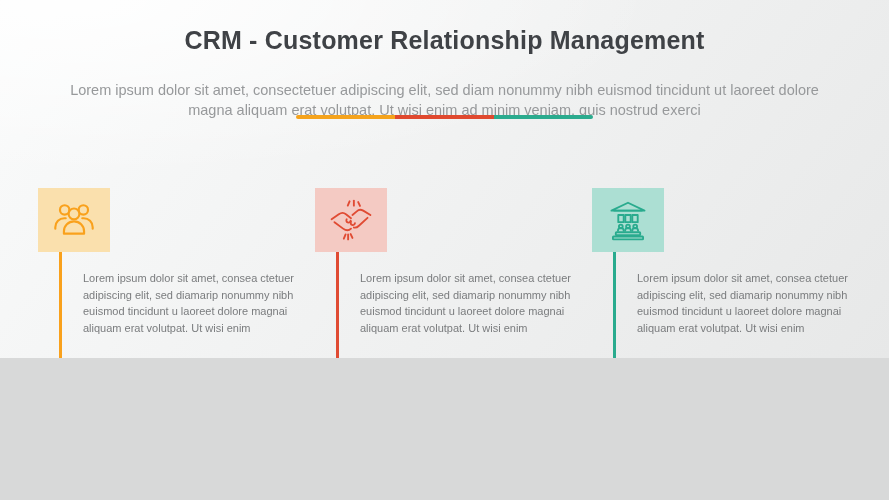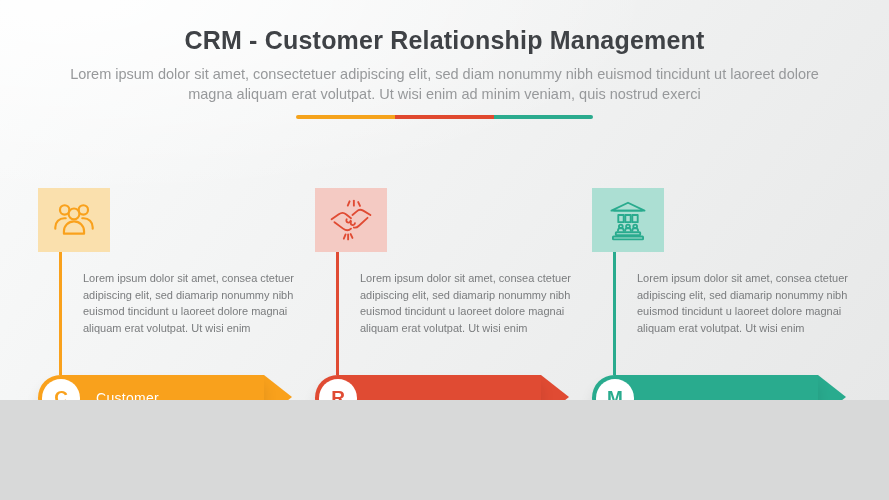--- a/index.html
+++ b/index.html
@@ -1,29 +1,29 @@
 <!DOCTYPE html>
 <html><head>
 <meta charset="utf-8">
 <style>
   html,body{margin:0;padding:0;background:#d8d9d9;}
   #stage{
-    position:relative;width:889px;height:400px;overflow:hidden;
+    position:relative;width:889px;height:358px;overflow:hidden;
     font-family:"Liberation Sans",sans-serif;
     background:
       radial-gradient(120% 90% at 8% 0%, rgba(255,255,255,.9) 0%, rgba(255,255,255,0) 55%),
       linear-gradient(128deg,#fafbfb 0%,#f1f2f2 48%,#e7e8e8 100%);
   }
   
   .title{
     position:absolute;top:26px;left:0;width:100%;text-align:center;
     font-size:25px;font-weight:bold;color:#3f4246;letter-spacing:.2px;
   }
   .subtitle{
-    position:absolute;top:64px;left:54px;width:781px;text-align:center;
+    position:absolute;top:80px;left:54px;width:781px;text-align:center;
     font-size:14.5px;line-height:20px;color:#97999b;
   }
   .divider{
     position:absolute;top:115px;left:296px;width:297px;height:4px;
     display:flex;border-radius:2px;overflow:hidden;
   }
   .divider span{flex:1;height:100%;}
   
   .column{position:absolute;top:188px;width:258px;height:240px;}
   .icon-box{

